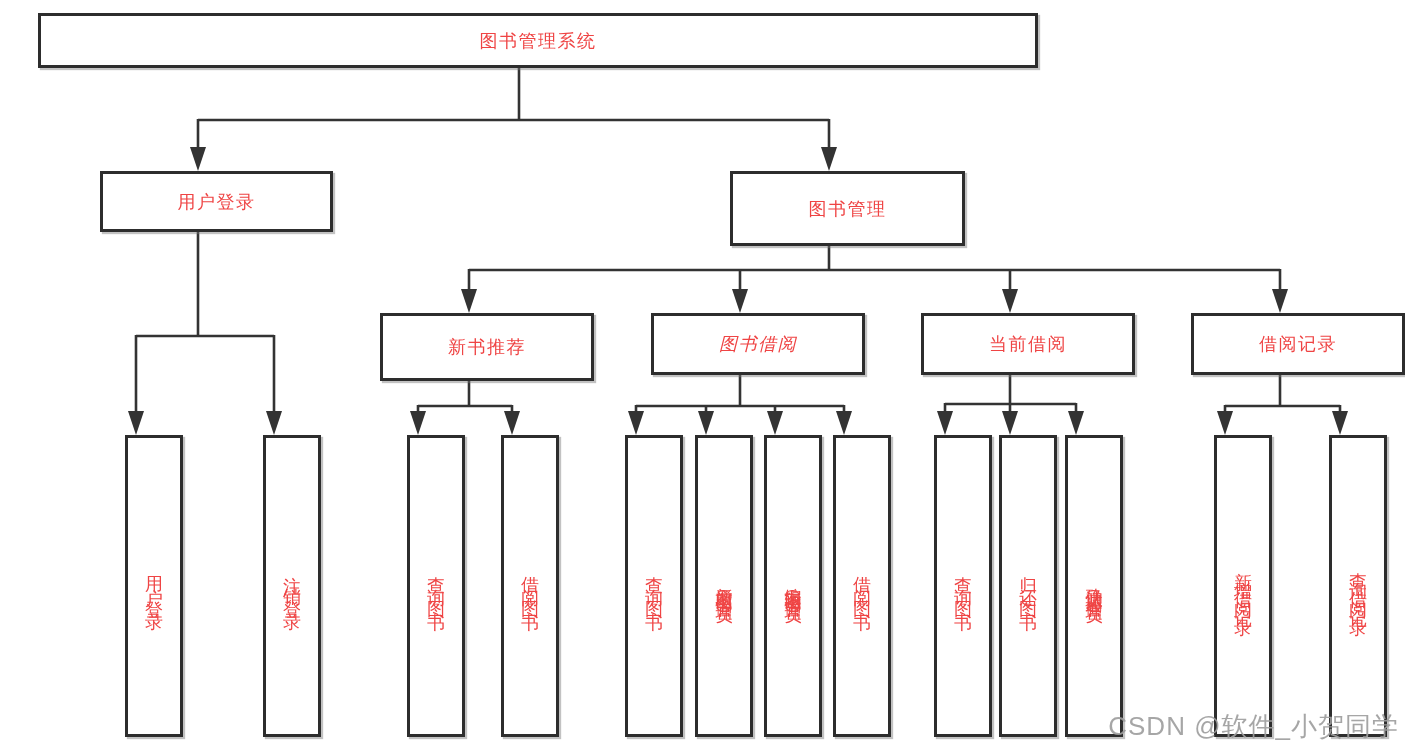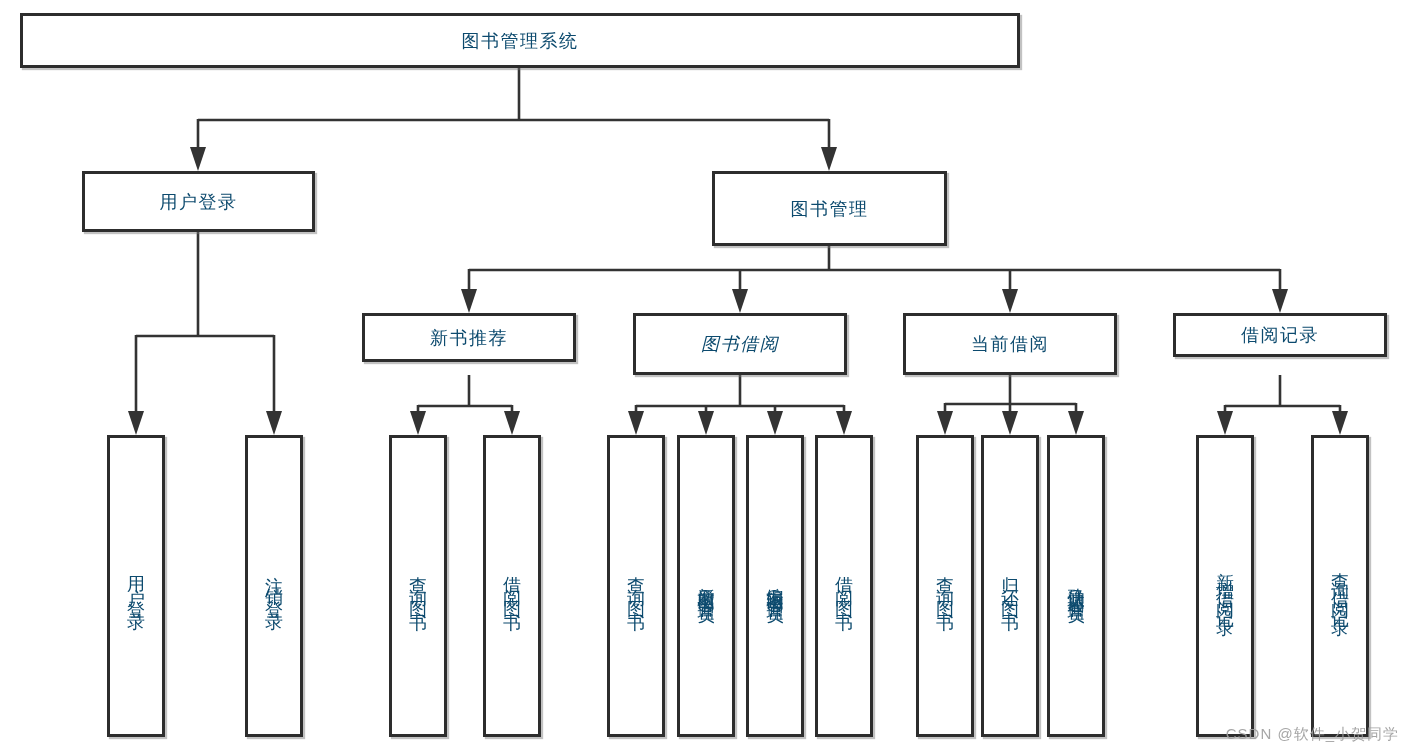--- a/index.html
+++ b/index.html
@@ -5,51 +5,52 @@
   html,body{margin:0;padding:0;background:#ffffff;}
   body{font-family:"Liberation Sans","DejaVu Sans",sans-serif;}
   #canvas{position:relative;width:1405px;height:747px;background:#ffffff;overflow:hidden;}
   #wires{position:absolute;left:0;top:0;width:1405px;height:747px;}
   .box{
     position:absolute;
     background:#ffffff;
     border:3px solid #2d2d2d;
     box-shadow:2px 2px 1px rgba(120,120,120,0.45);
     display:flex;align-items:center;justify-content:center;
-    color:#0c4a6e;
+    color:#ef4444;
     box-sizing:border-box;
+    margin-left:18px;
   }
   .hbox{font-size:18px;letter-spacing:1.5px;}
   .vbox{
     writing-mode:vertical-rl;
     text-orientation:upright;
     font-size:18px;
     letter-spacing:0.68em;
     width:58px;height:302px;top:435px;
     line-height:1;
   }
   .vbox.med{letter-spacing:0.52em;}
   .vbox.long{letter-spacing:0.16em;font-size:17px;}
   
   .n-root{left:20px;top:13px;width:1000px;height:55px;}
   .n-l2a{left:82px;top:171px;width:233px;height:61px;}
   .n-l2b{left:712px;top:171px;width:235px;height:75px;}
-  .n-l3a{left:362px;top:313px;width:214px;height:49px;}
+  .n-l3a{left:362px;top:313px;width:214px;height:68px;}
   .n-l3b{left:633px;top:313px;width:214px;height:62px;font-style:italic;}
   .n-l3c{left:903px;top:313px;width:214px;height:62px;}
-  .n-l3d{left:1173px;top:313px;width:214px;height:44px;}
+  .n-l3d{left:1173px;top:313px;width:214px;height:62px;}
   
   .n-a1{left:107px;} .n-a2{left:245px;}
   .n-b1{left:389px;} .n-b2{left:483px;}
   .n-c1{left:607px;} .n-c2{left:677px;} .n-c3{left:746px;} .n-c4{left:815px;}
   .n-d1{left:916px;} .n-d2{left:981px;} .n-d3{left:1047px;}
   .n-e1{left:1196px;} .n-e2{left:1311px;}
   .watermark{
     position:absolute;right:6px;bottom:3px;
-    font-size:15px;color:rgba(158,158,158,0.92);
+    font-size:26px;color:rgba(158,158,158,0.92);
     letter-spacing:1px;z-index:5;
   }
   svg line, svg path{stroke:#333333;stroke-width:2.6;fill:none;}
   svg polygon{fill:#333333;stroke:none;}
 </style>
 </head>
 <body>
 
 <div id="canvas">
 

